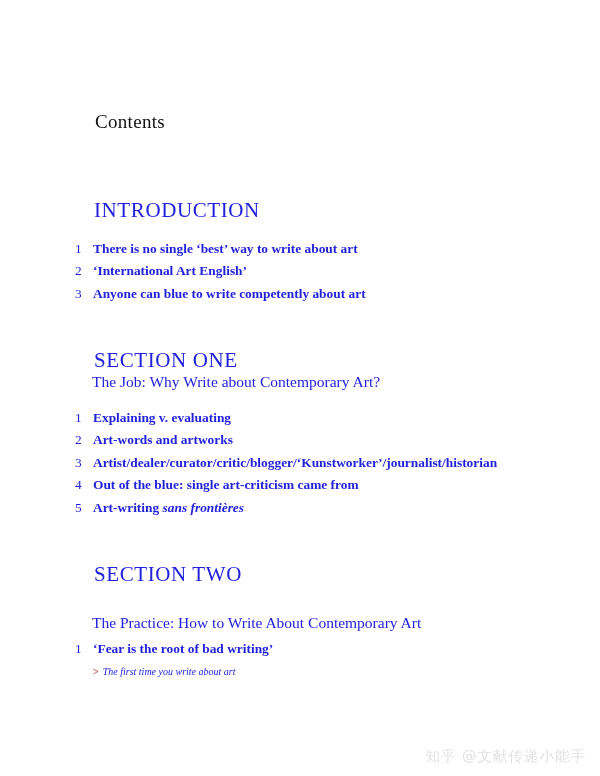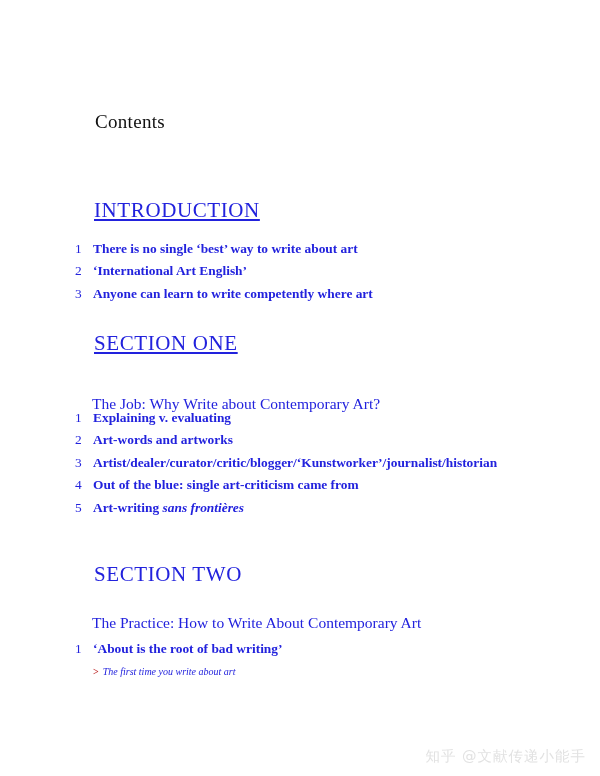--- a/index.html
+++ b/index.html
@@ -114,40 +114,40 @@
     user-select: none;
   }
 </style>
 </head>
 <body>
 
 <div class="page">
 
   <div class="contents-title">Contents</div>
 
-  <div class="sec-head" style="top:199px;text-decoration:underline;">INTRODUCTION</div>
+  <div class="sec-head" style="top:199px;">INTRODUCTION</div>
 
   <ul class="toc-list" style="top:238px;">
     <li class="toc-item">
       <span class="toc-num">1</span>
       <span class="toc-text">There is no single ‘best’ way to write about art</span>
     </li>
     <li class="toc-item">
       <span class="toc-num">2</span>
       <span class="toc-text">‘International Art English’</span>
     </li>
     <li class="toc-item">
       <span class="toc-num">3</span>
-      <span class="toc-text">Anyone can learn to write competently where art</span>
+      <span class="toc-text">Anyone can blue to write competently about art</span>
     </li>
   </ul>
 
-  <div class="sec-head" style="top:332px;text-decoration:underline;">SECTION ONE</div>
+  <div class="sec-head" style="top:349px;">SECTION ONE</div>
 
-  <div class="sec-sub" style="top:373px;margin-top:22px;">The Job: Why Write about Contemporary Art?</div>
+  <div class="sec-sub" style="top:373px;">The Job: Why Write about Contemporary Art?</div>
 
   <ul class="toc-list" style="top:407px;">
     <li class="toc-item">
       <span class="toc-num">1</span>
       <span class="toc-text">Explaining v. evaluating</span>
     </li>
     <li class="toc-item">
       <span class="toc-num">2</span>
       <span class="toc-text">Art-words and artworks</span>
     </li>
@@ -165,21 +165,21 @@
     </li>
   </ul>
 
   <div class="sec-head" style="top:563px;">SECTION TWO</div>
 
   <div class="sec-sub" style="top:604px;margin-top:10px;">The Practice: How to Write About Contemporary Art</div>
 
   <ul class="toc-list" style="top:638px;">
     <li class="toc-item">
       <span class="toc-num">1</span>
-      <span class="toc-text">‘About is the root of bad writing’</span>
+      <span class="toc-text">‘Fear is the root of bad writing’</span>
     </li>
     <li class="subentry">
       <span class="caret">&gt;</span><span>The first time you write about art</span>
     </li>
   </ul>
 
   <div class="watermark">知乎 @文献传递小能手</div>
 
 </div>
 

